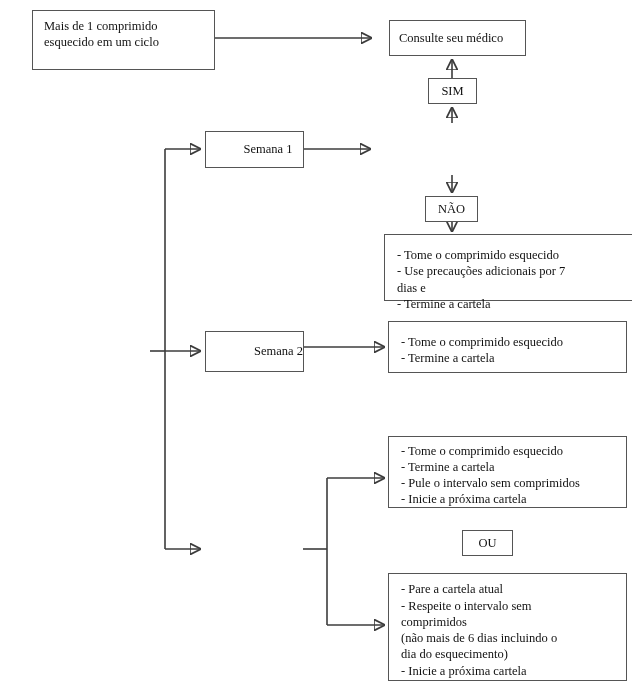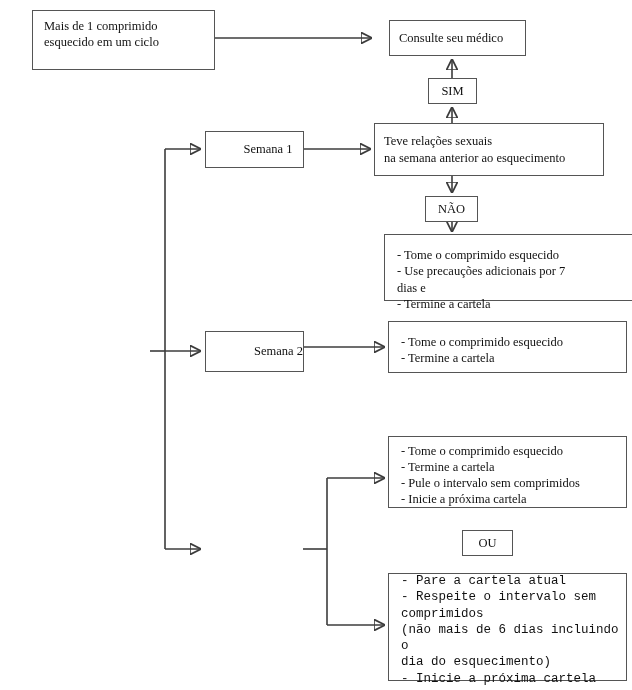--- a/index.html
+++ b/index.html
@@ -86,24 +86,20 @@
   </div>
 
   <div class="box ctr" style="left:428px;top:78px;width:49px;height:26px;">
     <span class="txt">SIM</span>
   </div>
 
   <div class="box ctr" style="left:205px;top:131px;width:99px;height:37px;padding-left:27px;">
     <span class="txt">Semana 1</span>
   </div>
 
-  <div class="box mid" style="left:374px;top:123px;width:230px;height:53px;padding-left:9px;">
-    <span class="txt">Teve relações sexuais
- na semana anterior ao esquecimento</span>
-  </div>
 
   <div class="box ctr" style="left:425px;top:196px;width:53px;height:26px;">
     <span class="txt">NÃO</span>
   </div>
 
   <div class="box lst" style="left:384px;top:234px;width:249px;height:67px;">
     <span class="txt">- Tome o comprimido esquecido
 - Use precauções adicionais por 7
   dias e
 - Termine a cartela</span>
@@ -124,21 +120,21 @@
 - Termine a cartela
 - Pule o intervalo sem comprimidos
 - Inicie a próxima cartela</span>
   </div>
 
   <div class="box ctr" style="left:462px;top:530px;width:51px;height:26px;">
     <span class="txt">OU</span>
   </div>
 
 
-  <div class="box lst" style="left:388px;top:573px;width:239px;height:108px;display:flex;align-items:center;font-family:Liberation Mono, monospace;">
+  <div class="box lst" style="left:388px;top:573px;width:239px;height:108px;display:flex;align-items:center;">
     <span class="txt">- Pare a cartela atual
 - Respeite o intervalo sem
   comprimidos
   (não mais de 6 dias incluindo o
   dia do esquecimento)
 - Inicie a próxima cartela</span>
   </div>
 
 </div>
 

